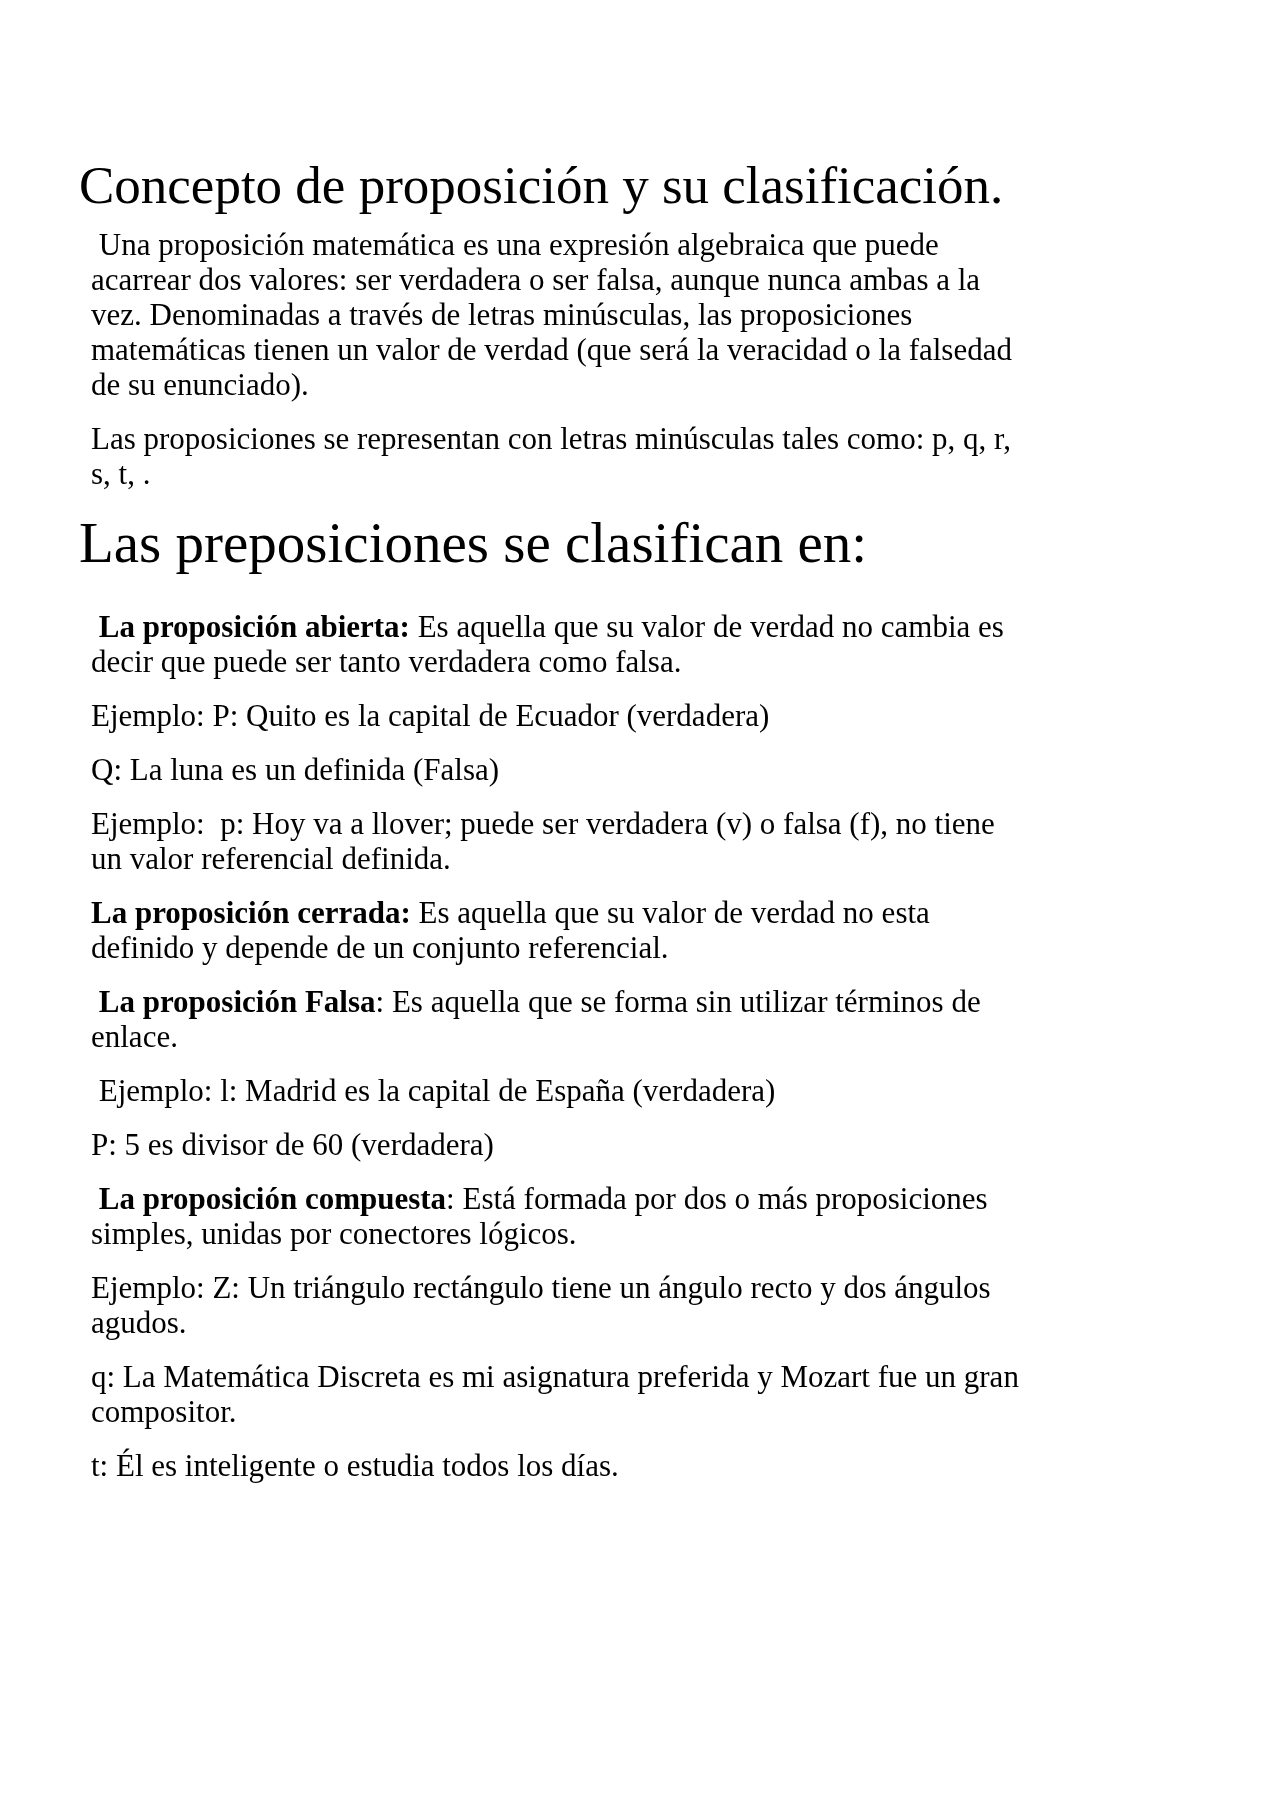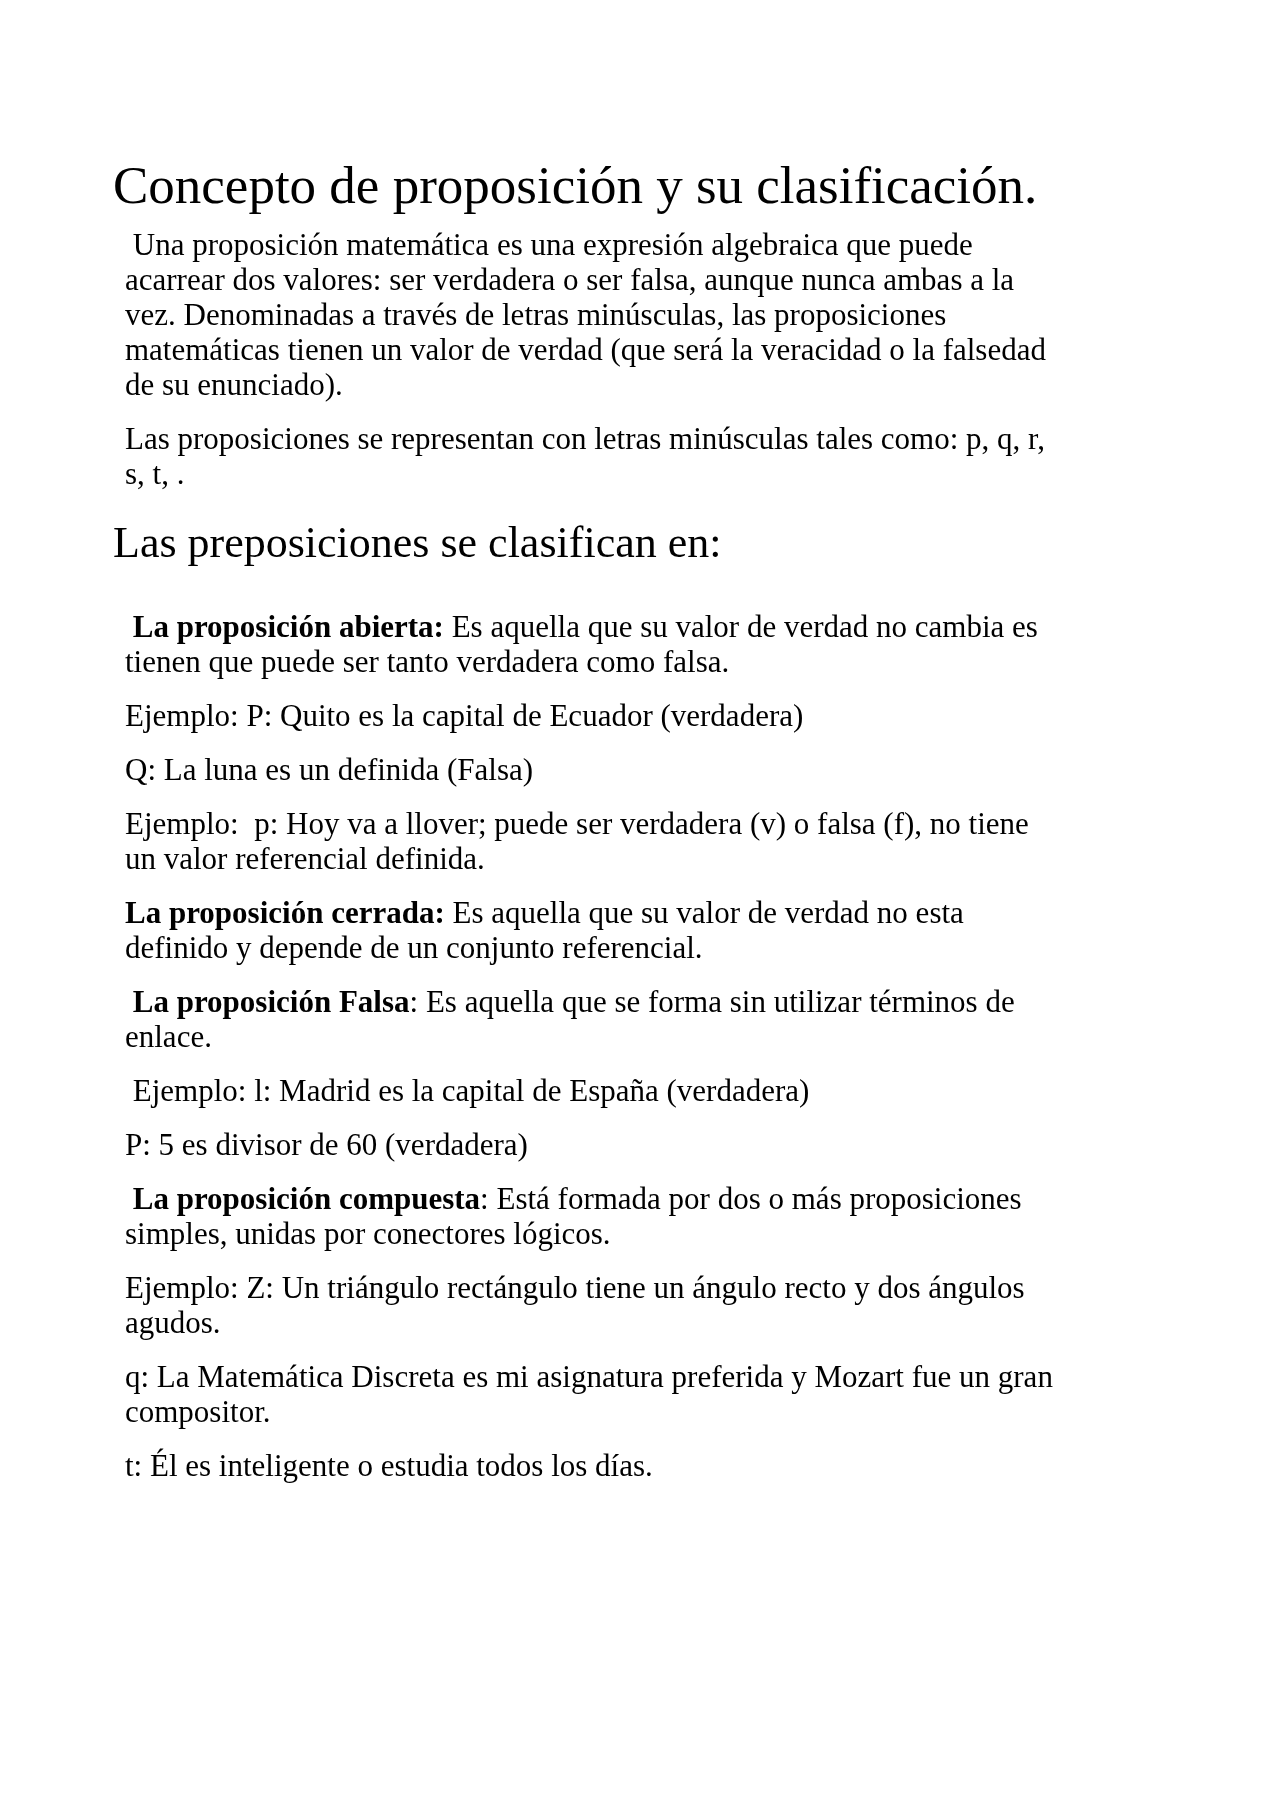--- a/index.html
+++ b/index.html
@@ -7,40 +7,40 @@
     padding: 0;
     background: #ffffff;
   }
   .page {
     position: relative;
     width: 1280px;
     height: 1811px;
     background: #ffffff;
     overflow: hidden;
     box-sizing: border-box;
-    padding: 154px 70px 0 113px;
+    padding: 154px 70px 0 79px;
     color: #000000;
     font-family: "Liberation Serif", "DejaVu Serif", serif;
   }
   .doc-body {
     width: 1060px;
   }
   .doc-body h1,
   .doc-body h2,
   .doc-body p {
     white-space: pre-wrap;
     font-weight: normal;
   }
   .doc-body h1 {
     font-size: 53px;
     line-height: 62px;
     margin: 0 0 11px 0;
   }
   .doc-body h2 {
-    font-size: 44px;
+    font-size: 57px;
     line-height: 66px;
     margin: 11px 0 33px 0;
   }
   .doc-body p {
     font-size: 31px;
     line-height: 35px;
     margin: 0 0 19px 12px;
   }
   .doc-body .b {
     font-weight: bold;
@@ -55,21 +55,21 @@
       <h1><span>Concepto de proposición y su clasificación.</span></h1>
       <p><span> Una proposición matemática es una expresión algebraica que puede
 acarrear dos valores: ser verdadera o ser falsa, aunque nunca ambas a la
 vez. Denominadas a través de letras minúsculas, las proposiciones
 matemáticas tienen un valor de verdad (que será la veracidad o la falsedad
 de su enunciado).</span></p>
       <p><span>Las proposiciones se representan con letras minúsculas tales como: p, q, r,
 s, t, .</span></p>
       <h2><span>Las preposiciones se clasifican en:</span></h2>
       <p><span class="b"> La proposición abierta: </span><span>Es aquella que su valor de verdad no cambia es
-tienen que puede ser tanto verdadera como falsa.</span></p>
+decir que puede ser tanto verdadera como falsa.</span></p>
       <p><span>Ejemplo: P: Quito es la capital de Ecuador (verdadera)</span></p>
       <p><span>Q: La luna es un definida (Falsa)</span></p>
       <p><span>Ejemplo:  p: Hoy va a llover; puede ser verdadera (v) o falsa (f), no tiene
 un valor referencial definida.</span></p>
       <p><span class="b">La proposición cerrada: </span><span>Es aquella que su valor de verdad no esta
 definido y depende de un conjunto referencial.</span></p>
       <p><span class="b"> La proposición Falsa</span><span>: Es aquella que se forma sin utilizar términos de
 enlace.</span></p>
       <p><span> Ejemplo: l: Madrid es la capital de España (verdadera)</span></p>
       <p><span>P: 5 es divisor de 60 (verdadera)</span></p>

